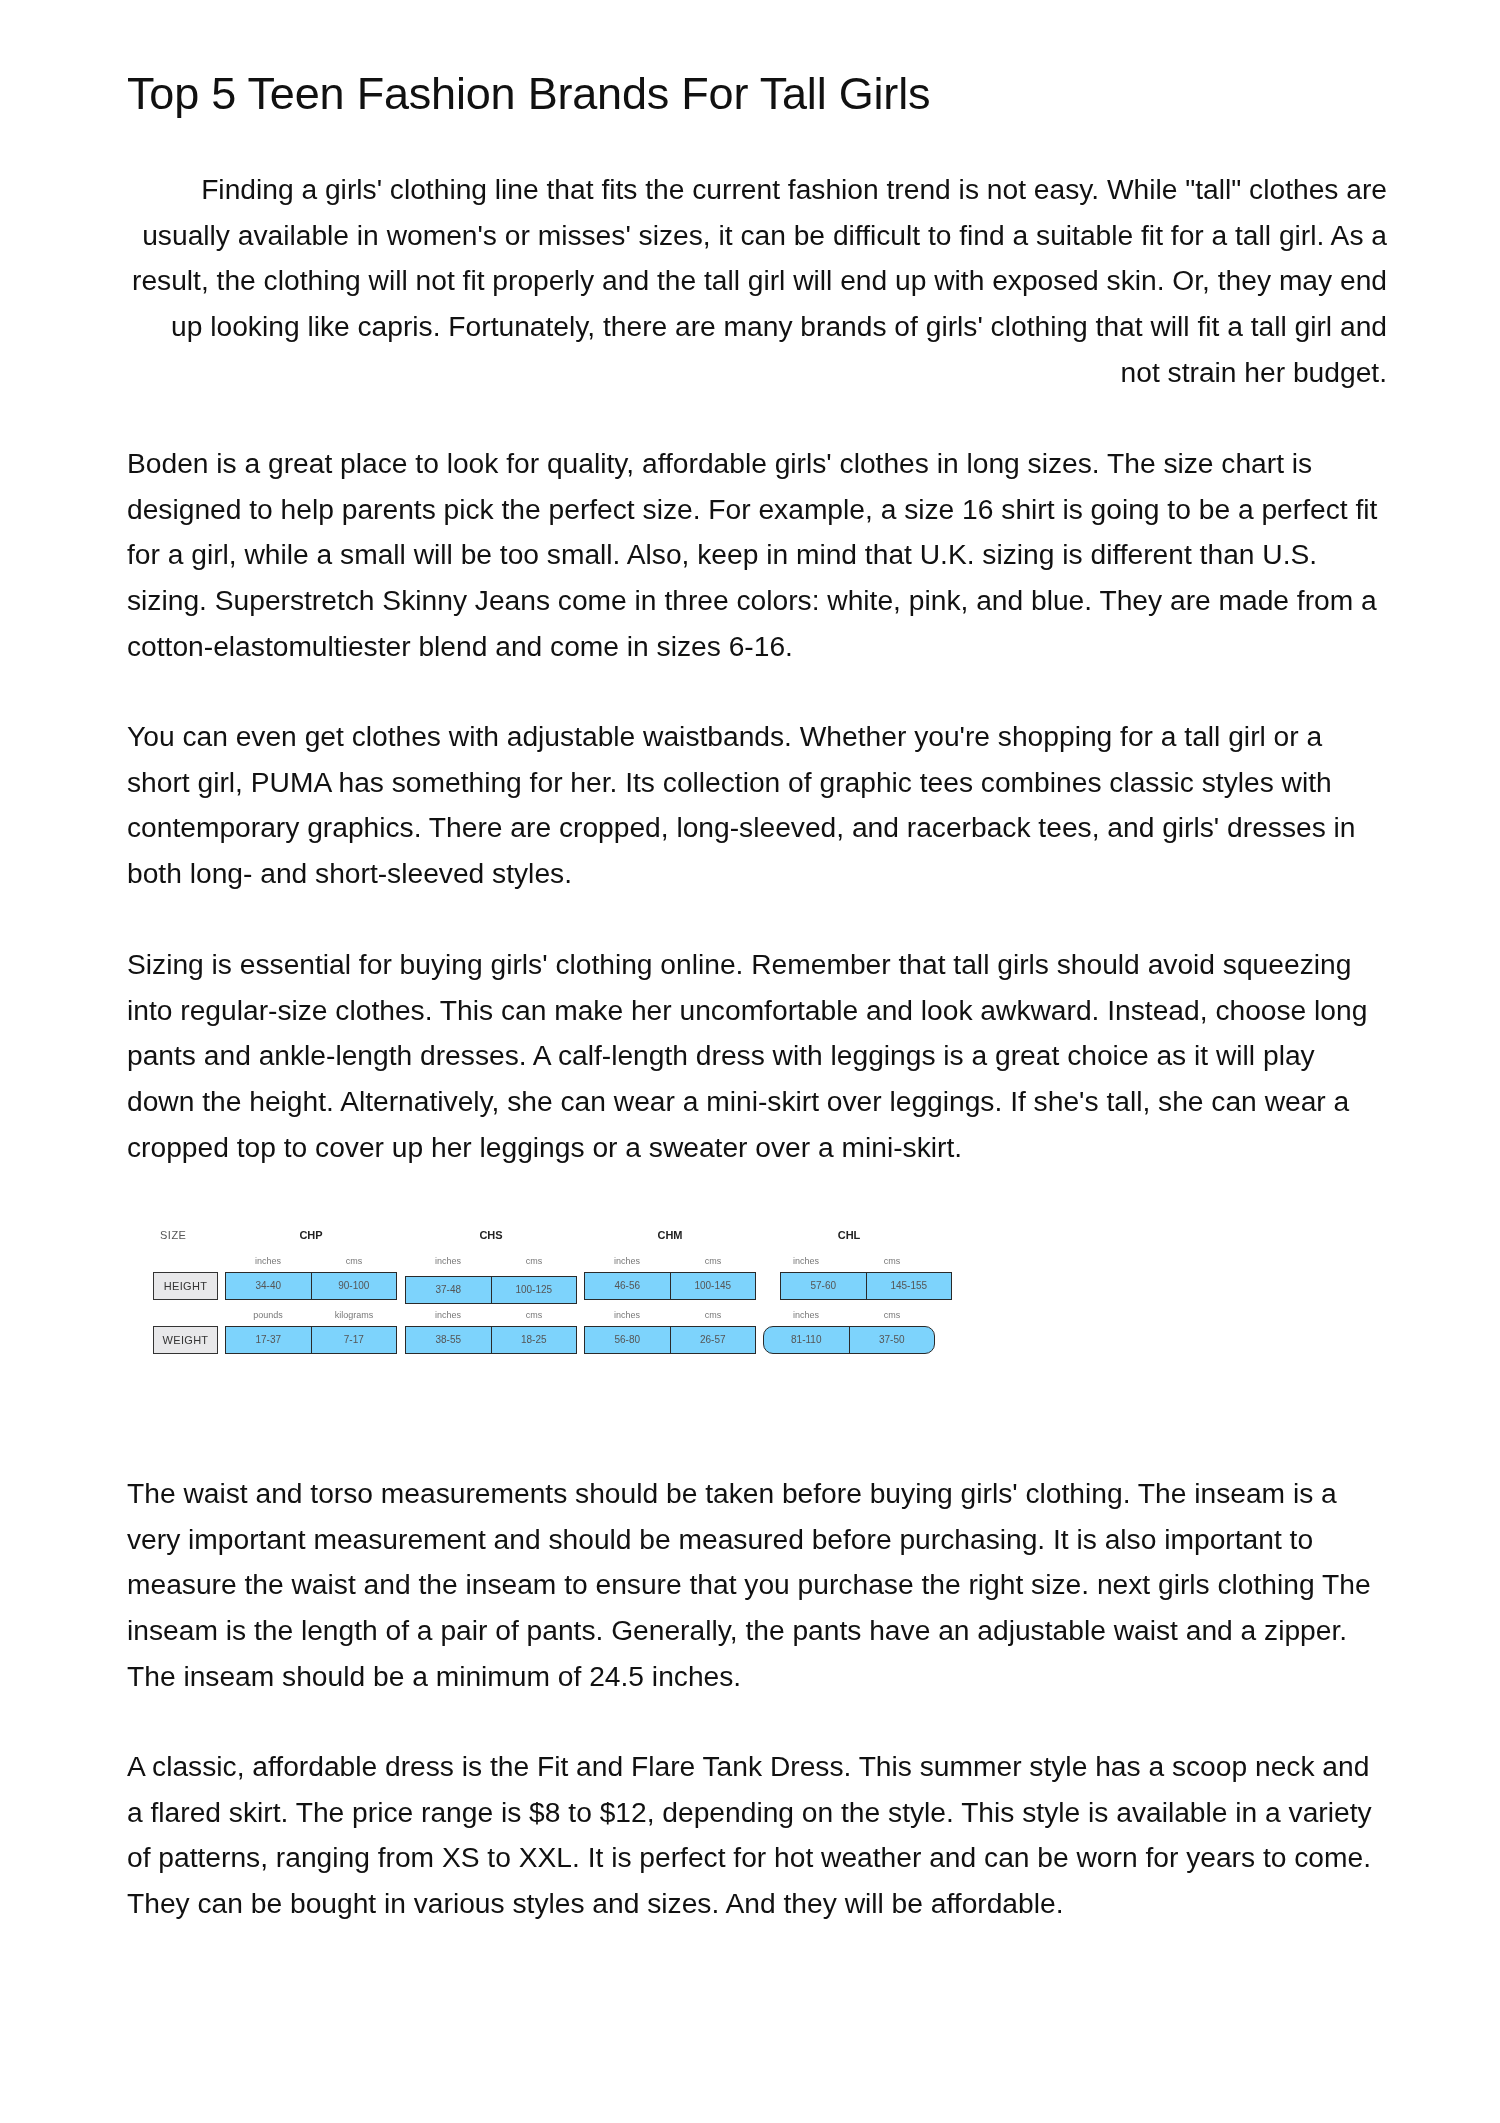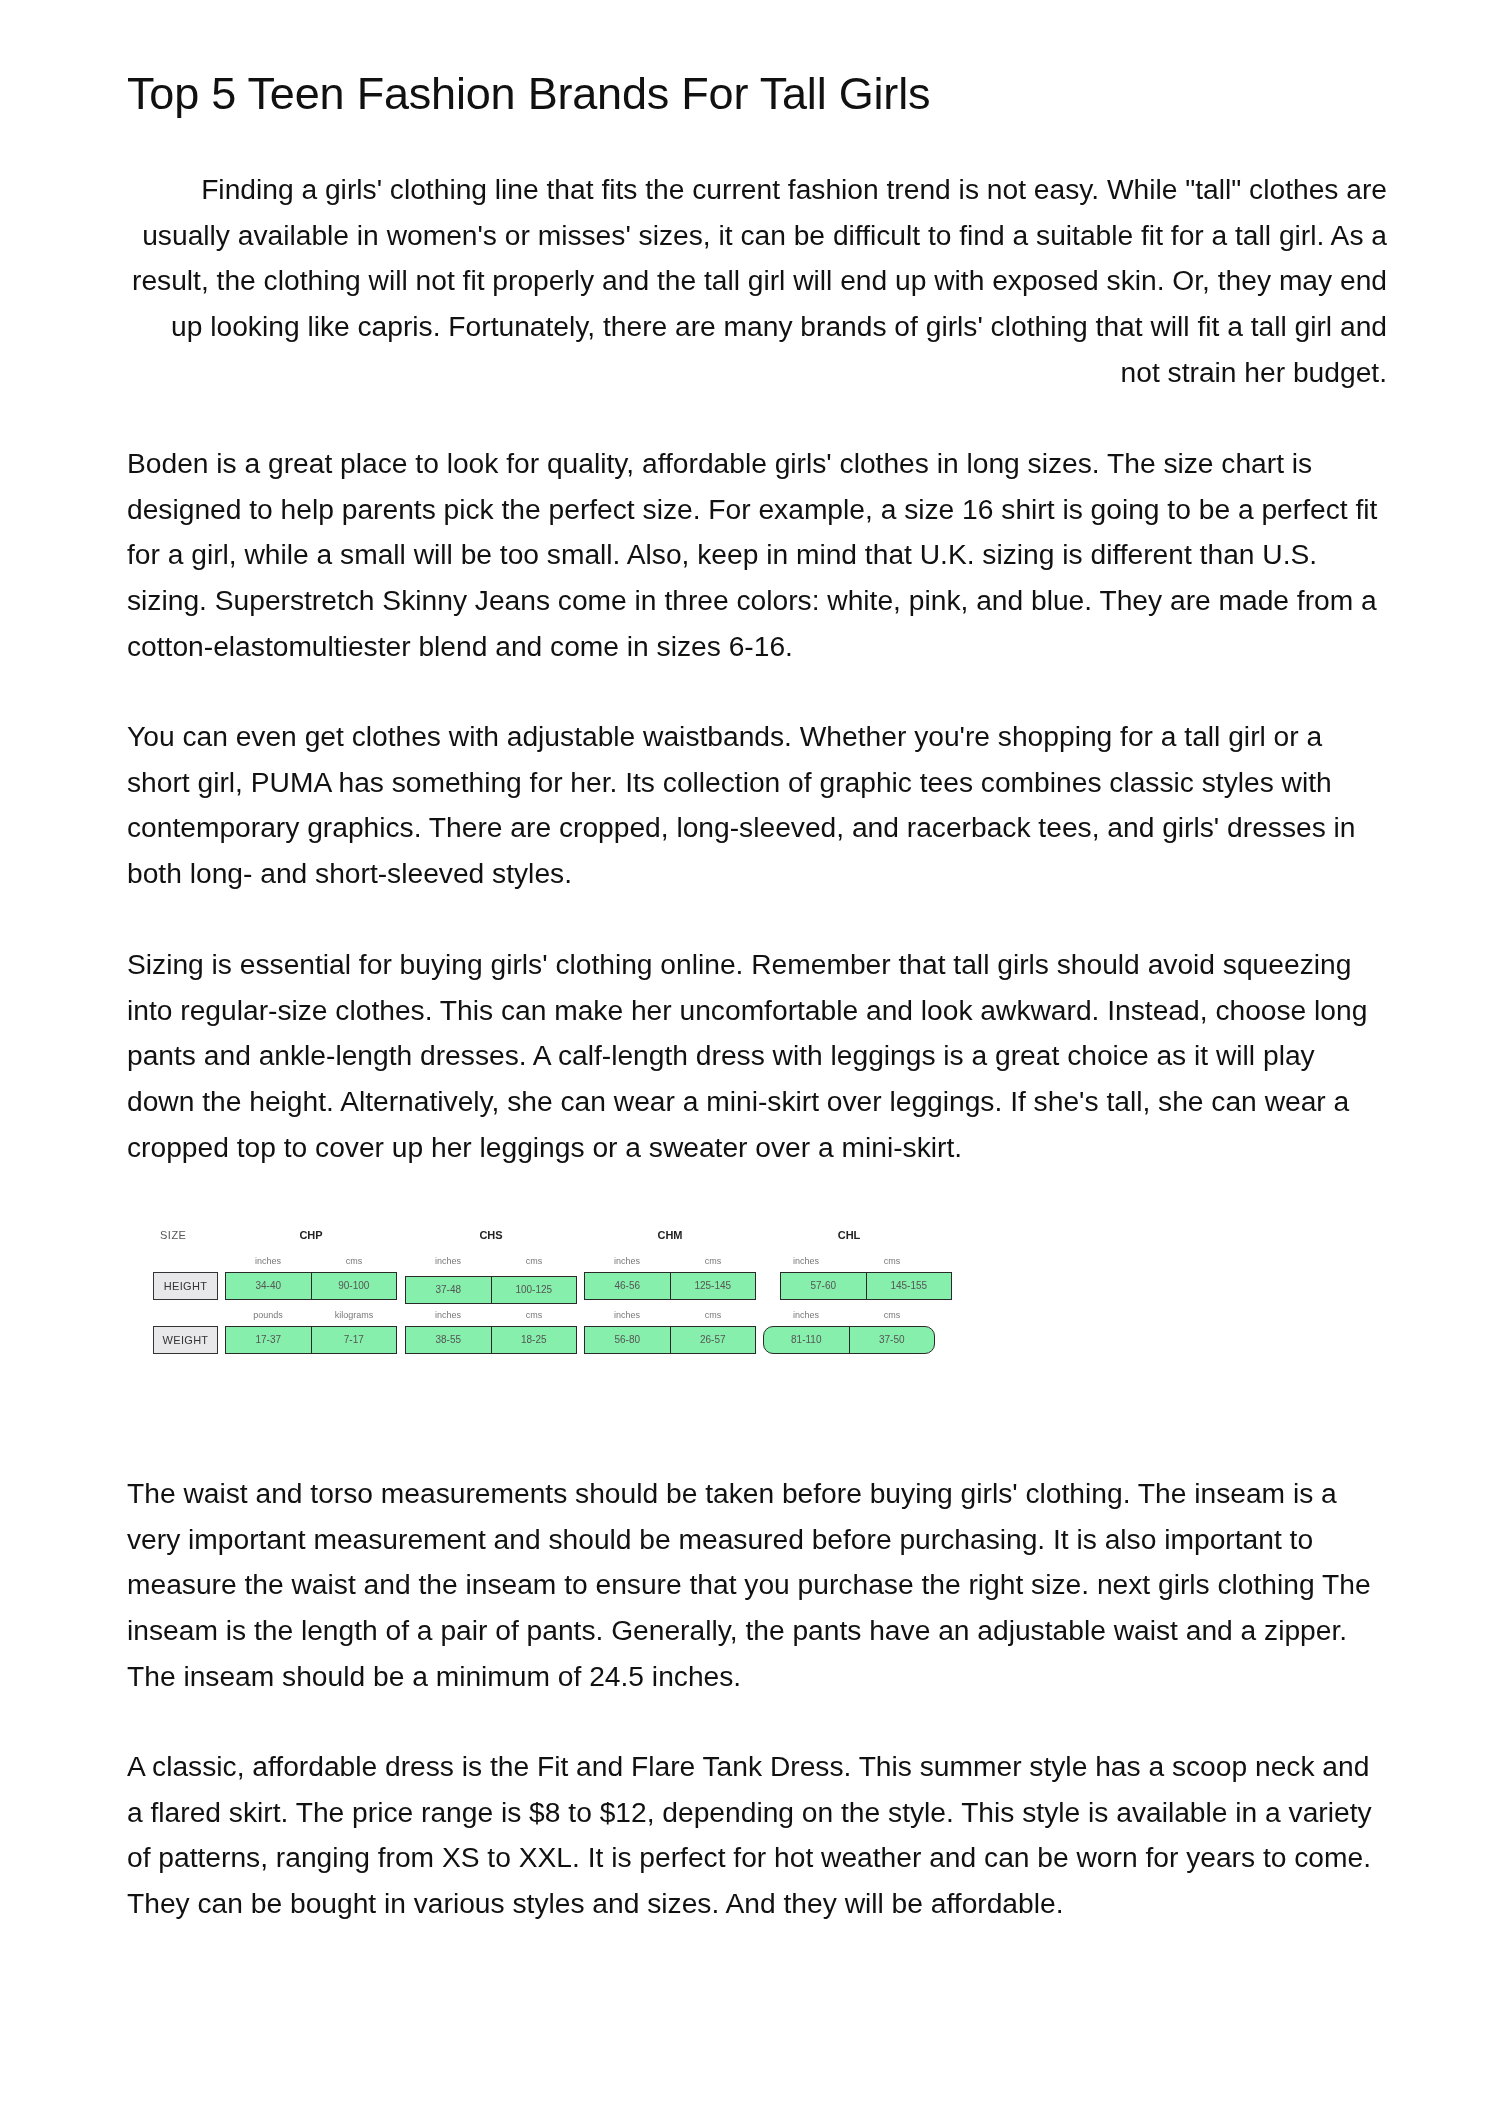--- a/index.html
+++ b/index.html
@@ -31,21 +31,21 @@
     .sc-abs { position: absolute; }
     .sc-size-label { left: 10px; top: 1px; font-size: 11px; letter-spacing: 0.5px; color: #555; }
     .sc-group-label { top: 1px; font-size: 11px; font-weight: bold; color: #222; text-align: center; width: 172px; }
     .sc-unit { font-size: 9px; color: #777; text-align: center; width: 86px; }
     .sc-rowbox {
       left: 3px; width: 63px; height: 26px; border: 1.5px solid #333; background: #e8e8ea;
       font-size: 11px; color: #333; text-align: center; line-height: 26px; letter-spacing: 0.3px;
       box-sizing: content-box;
     }
     .sc-groupbox {
-      width: 170px; height: 26px; border: 1.5px solid #2a2a2a; background: #86efac;
+      width: 170px; height: 26px; border: 1.5px solid #2a2a2a; background: #7dd3fc;
       display: flex; box-sizing: content-box; align-items: flex-end;
     }
     .sc-cell {
       flex: 1; font-size: 10px; color: #555; text-align: center; line-height: 26px;
     }
     .sc-cell + .sc-cell { border-left: 1.5px solid #2a2a2a; }
   </style>
 </head>
 <body>
 
@@ -88,21 +88,21 @@
   <div class="sc-abs sc-groupbox" style="left:255px; top:98px;">
     <div class="sc-cell">38-55</div>
     <div class="sc-cell">18-25</div>
   </div>
 
   <div class="sc-abs sc-group-label" style="left:434px;">CHM</div>
   <div class="sc-abs sc-unit" style="left:434px; top:28px;">inches</div>
   <div class="sc-abs sc-unit" style="left:520px; top:28px;">cms</div>
   <div class="sc-abs sc-groupbox" style="left:434px; top:44px;">
     <div class="sc-cell">46-56</div>
-    <div class="sc-cell">125-145</div>
+    <div class="sc-cell">100-145</div>
   </div>
   <div class="sc-abs sc-unit" style="left:434px; top:82px;">inches</div>
   <div class="sc-abs sc-unit" style="left:520px; top:82px;">cms</div>
   <div class="sc-abs sc-groupbox" style="left:434px; top:98px;">
     <div class="sc-cell">56-80</div>
     <div class="sc-cell">26-57</div>
   </div>
 
   <div class="sc-abs sc-group-label" style="left:613px;">CHL</div>
   <div class="sc-abs sc-unit" style="left:613px; top:28px;">inches</div>

